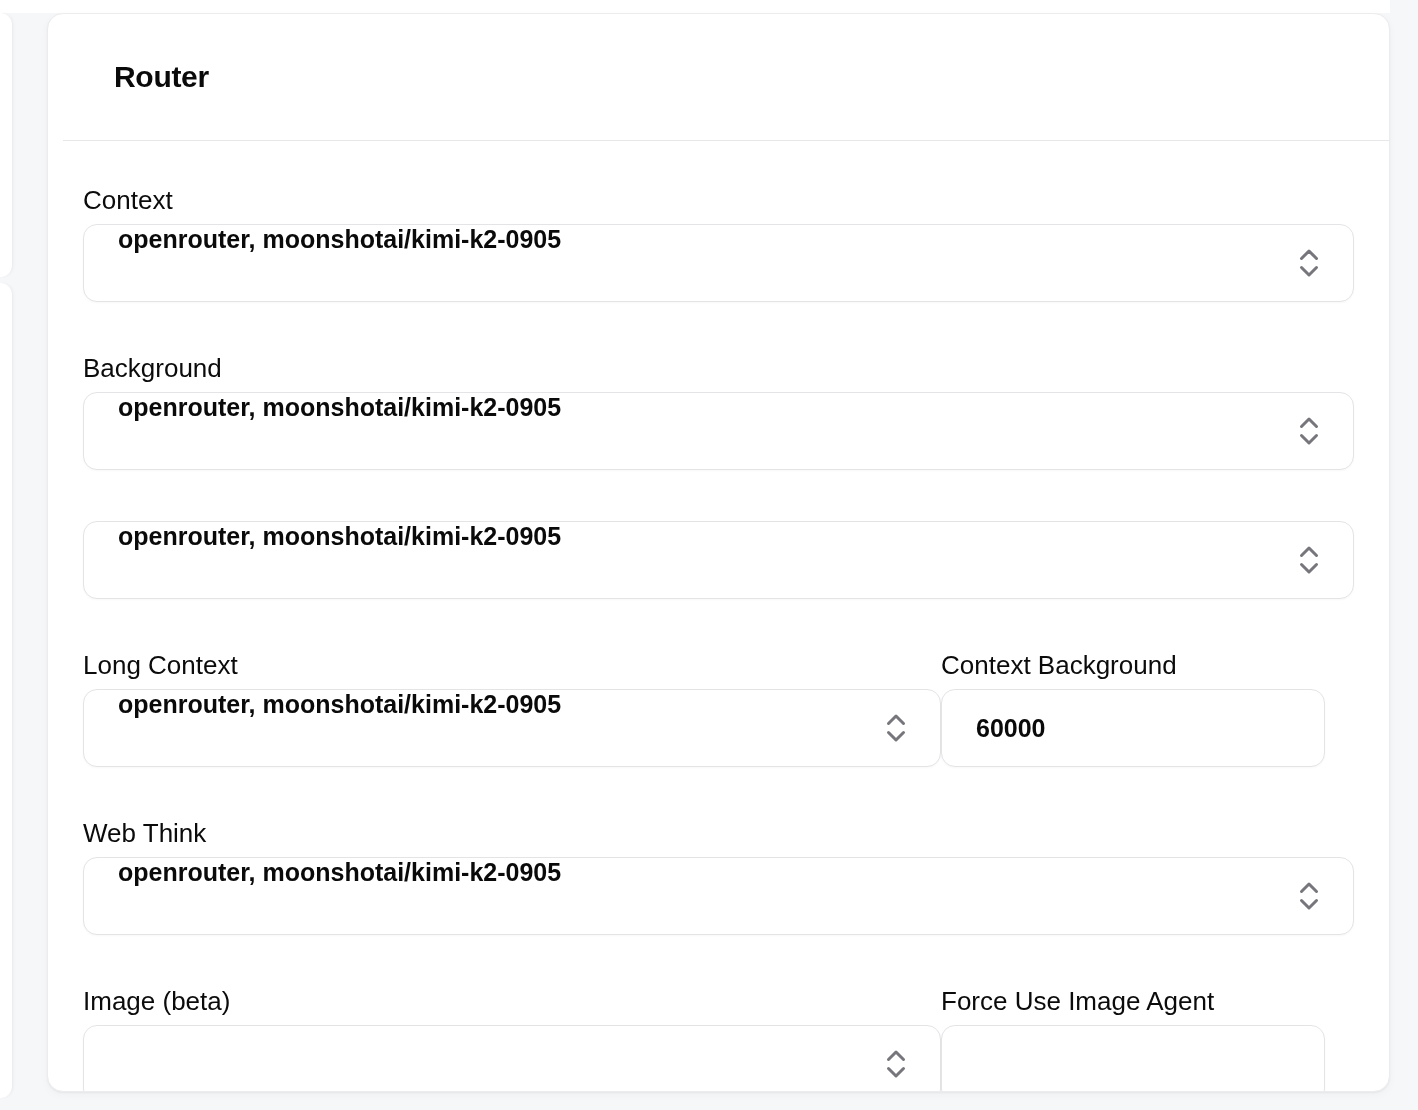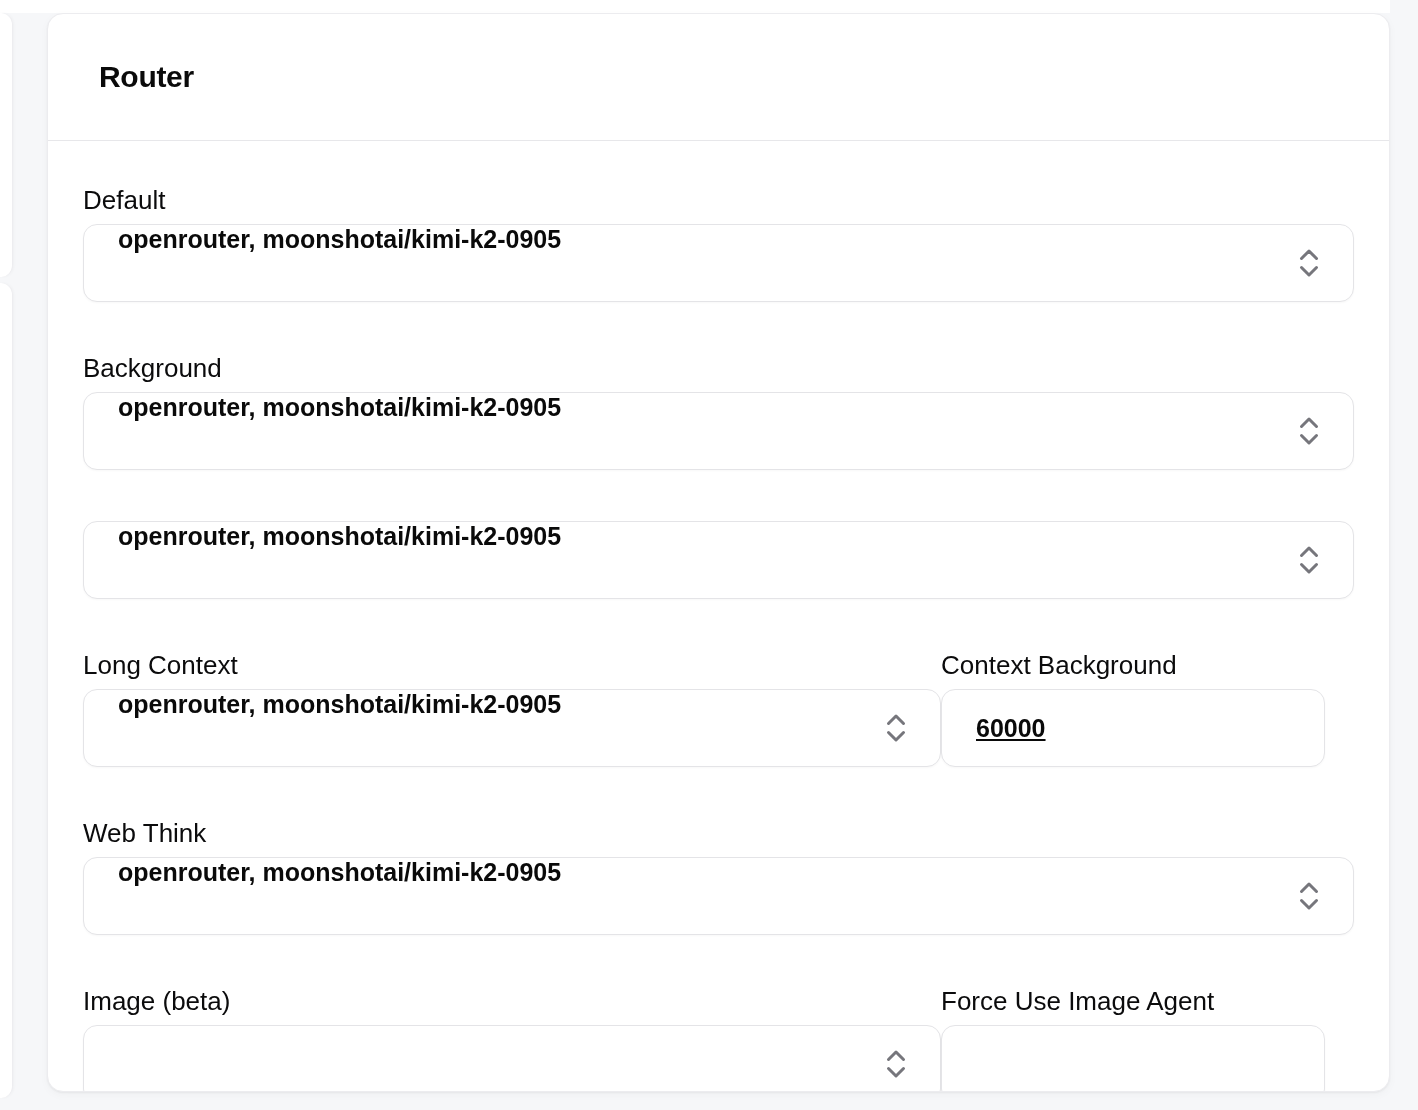--- a/index.html
+++ b/index.html
@@ -39,20 +39,21 @@
     border-radius: 16px;
     box-shadow: 0 1px 2px rgba(0,0,0,0.05), 0 3px 10px rgba(0,0,0,0.03);
     overflow: hidden;
   }
   .card-header {
     height: 127px;
     display: flex;
     align-items: center;
     padding: 0 51px;
     border-bottom: 1px solid #e7e7ea;
+    margin-left: 15px;
   }
   .card-title {
     font-size: 30px;
     font-weight: 700;
     letter-spacing: -0.3px;
     color: #0a0a0a;
   }
   .card-content {
     padding: 44px 35px 0 35px;
   }
@@ -90,21 +91,20 @@
     font-weight: 600;
     color: #0a0a0a;
     text-align: left;
     cursor: pointer;
     white-space: nowrap;
     overflow: hidden;
   }
   .text-control {
     cursor: text;
     padding-right: 14px;
-    text-decoration: underline;
   }
   input.text-control { display: block; line-height: 76px; }
 
   .chevron {
     position: absolute;
     right: 26px;
     top: 50%;
     transform: translateY(-50%);
     width: 36px; height: 36px;
     color: #76767c;
@@ -121,21 +121,21 @@
 
 <section class="card">
   <header class="card-header">
     <h2 class="card-title">Router</h2>
   </header>
 
   <div class="card-content">
 
     <div class="row">
       <div>
-        <label class="field-label">Default</label>
+        <label class="field-label">Context</label>
         <button class="select-control">
           <span>openrouter, moonshotai/kimi-k2-0905</span>
           <span class="chevron">
             <svg viewBox="0 0 24 24" fill="none" stroke="currentColor" stroke-width="2" stroke-linecap="round" stroke-linejoin="round">
                 <path d="m7 15 5 5 5-5"></path>
                 <path d="m7 9 5-5 5 5"></path>
               </svg>
           </span>
         </button>
       </div>

